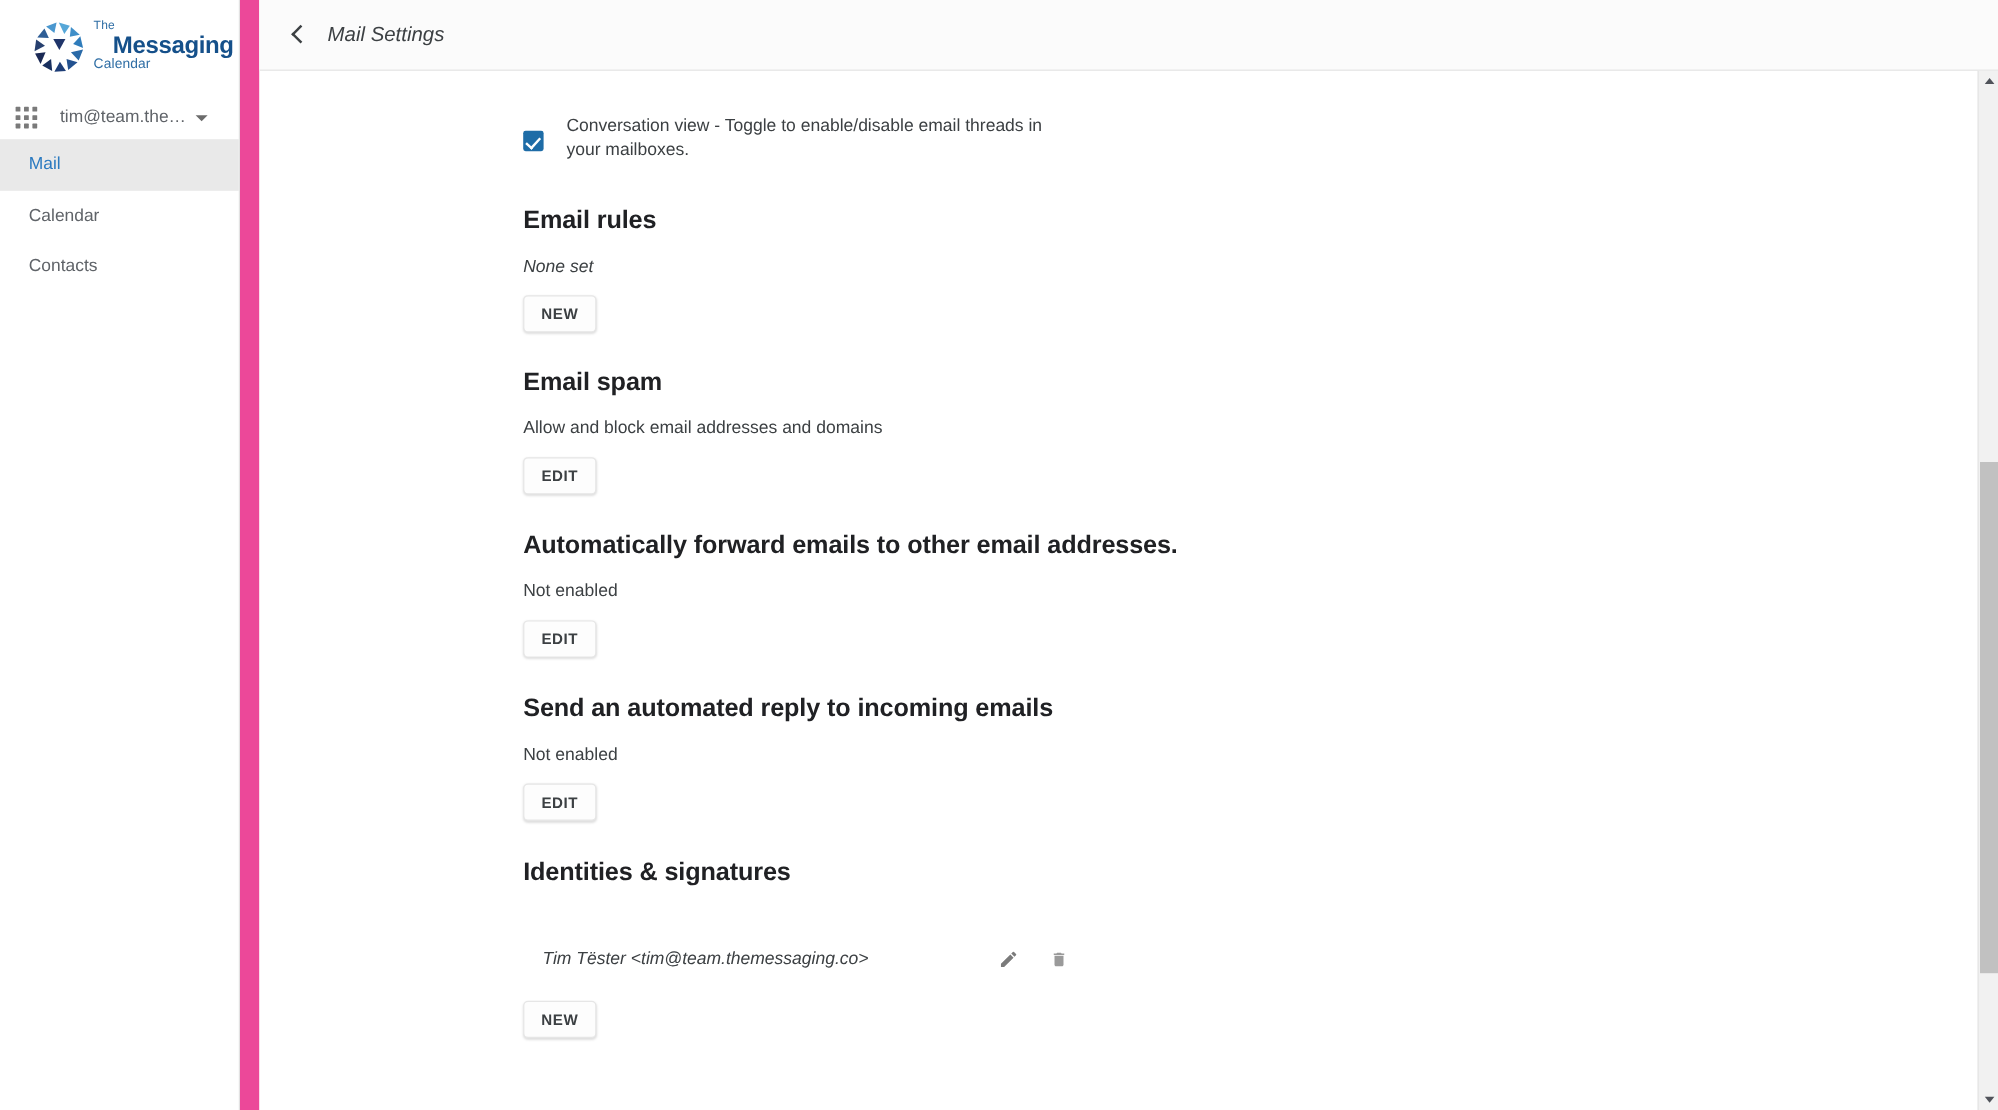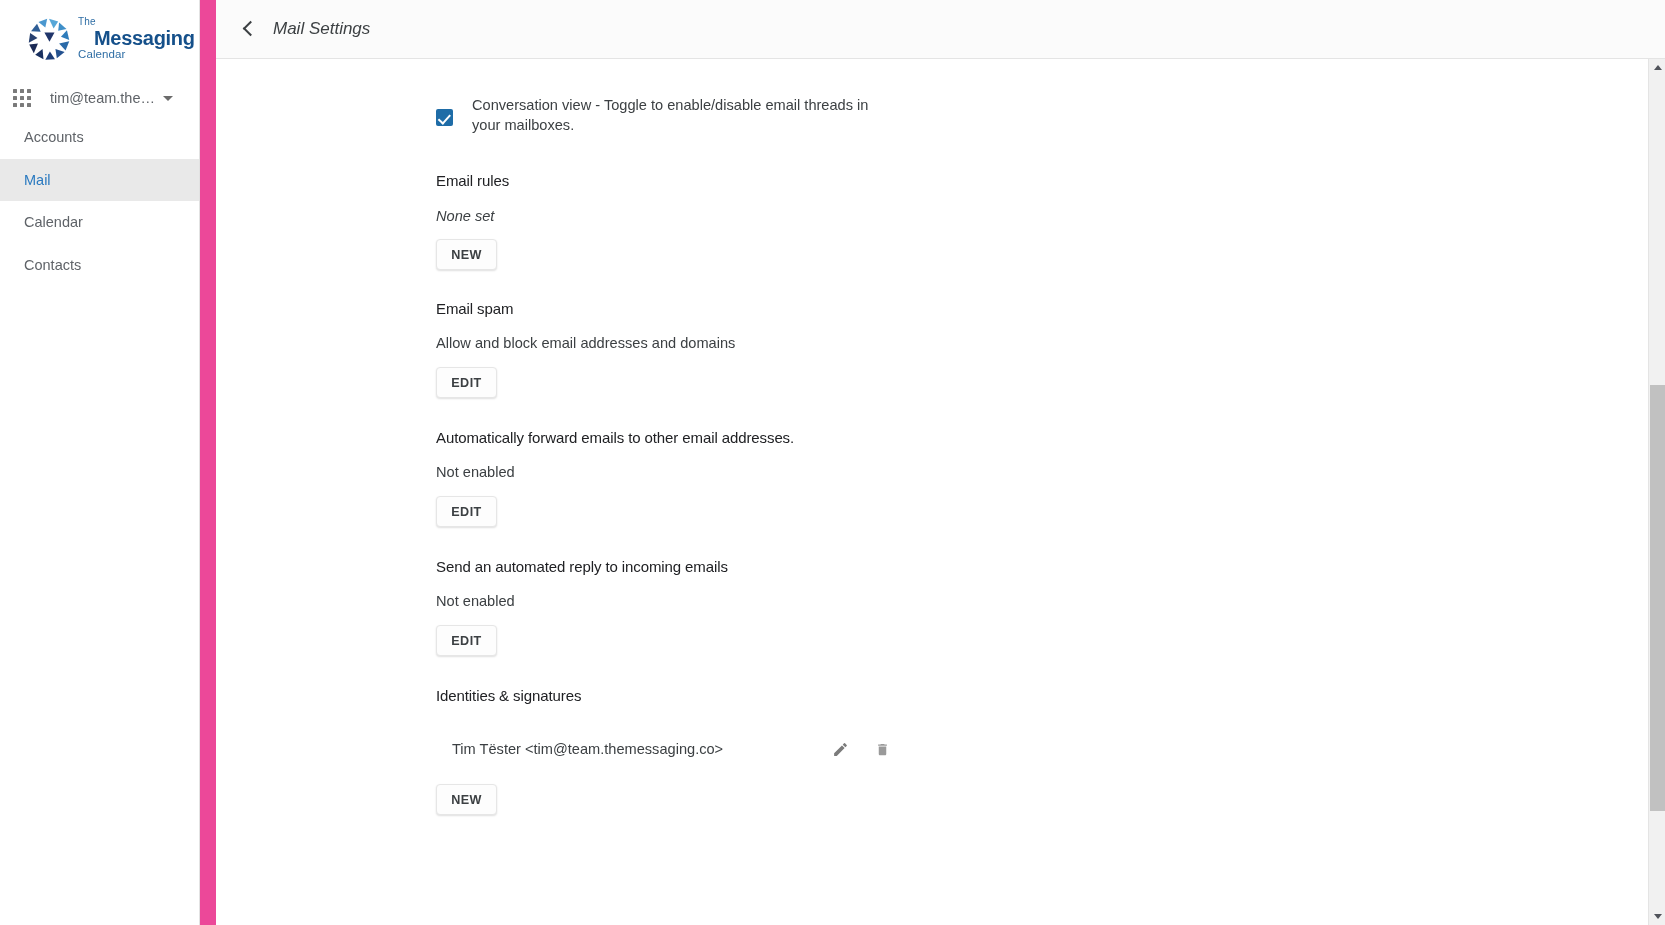--- a/index.html
+++ b/index.html
@@ -165,22 +165,22 @@
   }
   .cb-label {
     margin-left: 19px;
     font-size: 14.6px;
     color: #3c4043;
     line-height: 19.5px;
   }
 
   .section { }
   .sec-head {
-    font-size: 15px;
-    font-weight: normal;
+    font-size: 21px;
+    font-weight: bold;
     color: #202124;
     letter-spacing: -.1px;
   }
   .sec-sub {
     font-size: 14.6px;
     color: #3c4043;
   }
   .sec-sub.italic { font-style: italic; }
 
   .btn {
@@ -300,23 +300,20 @@
           <i></i>
           <i></i>
           <i></i>
           <i></i>
       </span>
       <span class="account-name">tim@team.the…</span>
       <span class="caret-down"></span>
     </div>
 
 
-    <div class="nav-item">
-      <span>Accounts</span>
-    </div>
     <div class="nav-item active">
       <span>Mail</span>
     </div>
     <div class="nav-item">
       <span>Calendar</span>
     </div>
     <div class="nav-item">
       <span>Contacts</span>
     </div>
   </div>
@@ -355,21 +352,21 @@
 
       <div class="section" style="margin-top:31px;">
         <div class="sec-head">Send an automated reply to incoming emails</div>
         <div class="sec-sub" style="margin-top:18px;">Not enabled</div>
         <button class="btn" style="margin-top:16px;">EDIT</button>
       </div>
 
       <div class="section" style="margin-top:31px;">
         <div class="sec-head">Identities &amp; signatures</div>
 
-        <div class="identity-row" style="margin-top:33px;">
+        <div class="identity-row" style="margin-top:48px;font-style:italic;">
           <span class="identity-label">Tim Tëster &lt;tim@team.themessaging.co&gt;</span>
           <span class="icon-btn">
             <svg width="17" height="17" viewBox="0 0 24 24" fill="#7b7b7b">
               <path d="M3 17.25V21h3.75L17.81 9.94l-3.75-3.75L3 17.25zM20.71 7.04a1 1 0 0 0 0-1.41l-2.34-2.34a1 1 0 0 0-1.41 0l-1.83 1.83 3.75 3.75 1.83-1.83z"></path>
             </svg>
           </span>
           <span class="gap-icons"></span>
           <span class="icon-btn">
             <svg width="15" height="17" viewBox="0 0 24 24" fill="#9a9a9a">
               <path d="M6 19c0 1.1.9 2 2 2h8c1.1 0 2-.9 2-2V7H6v12zM19 4h-3.5l-1-1h-5l-1 1H5v2h14V4z"></path>

